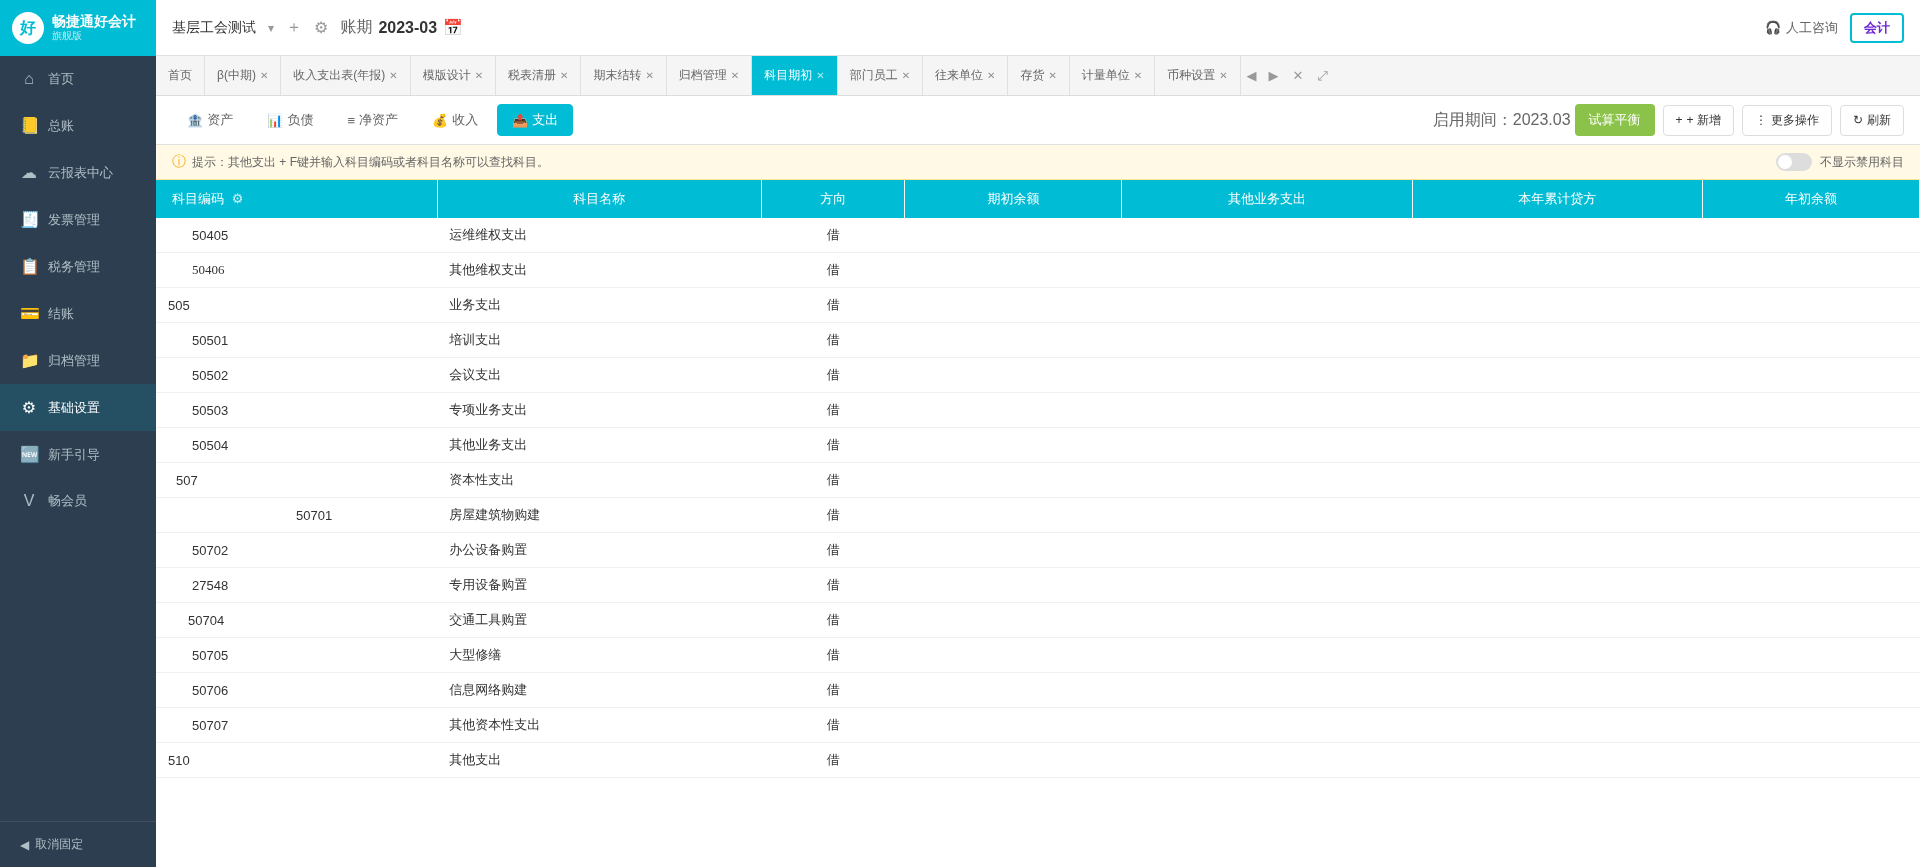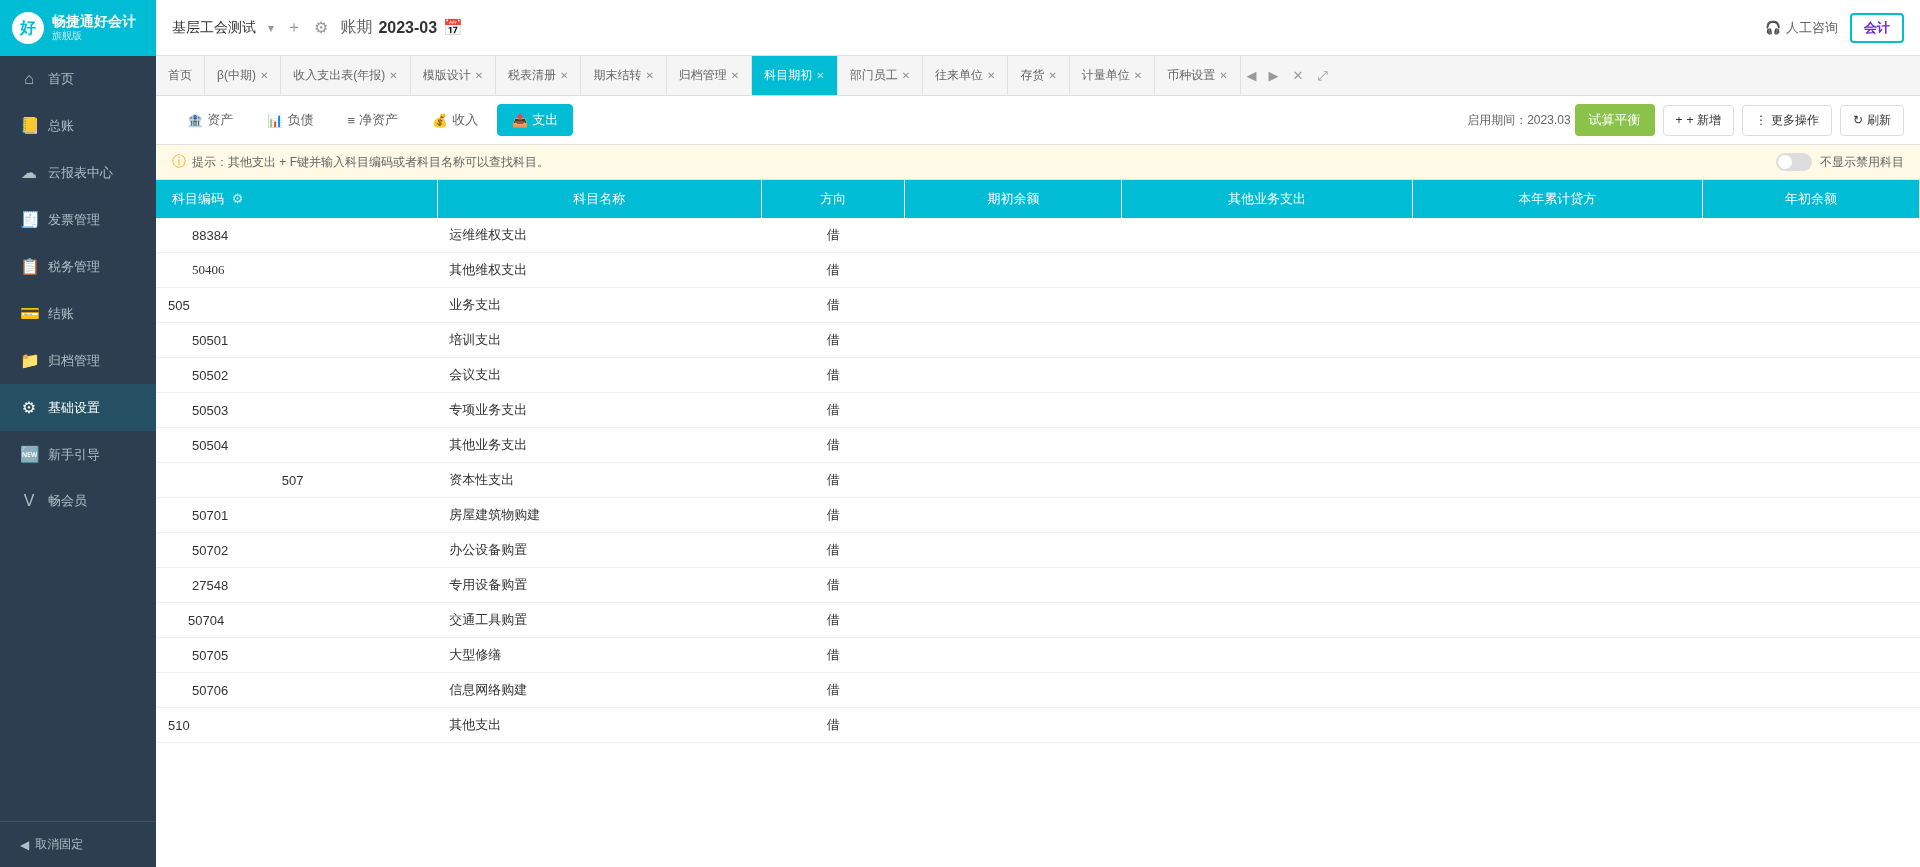--- a/index.html
+++ b/index.html
@@ -110,21 +110,21 @@
     .subtab {
       display: flex; align-items: center; gap: 4px;
       padding: 6px 14px;
       font-size: 13px;
       color: #666;
       cursor: pointer;
       border-radius: 4px;
       border: 1px solid transparent;
     }
     .subtab.active { background: #00bcd4; color: white; border-color: #00bcd4; }
-    .period-info { margin-left: auto; font-size: 12px; color: #666; }
+    .period-info { margin-left: auto; font-size: 16px; color: #666; }
     .action-buttons { display: flex; gap: 8px; align-items: center; }
     .btn-balance {
       background: #8bc34a;
       color: white;
       border: none;
       padding: 7px 14px;
       font-size: 13px;
       border-radius: 4px;
       cursor: pointer;
     }
@@ -418,21 +418,21 @@
             <th>科目名称</th>
             <th>方向</th>
             <th>期初余额</th>
             <th>其他业务支出</th>
             <th>本年累计贷方</th>
             <th>年初余额</th>
           </tr>
         </thead>
         <tbody id="table-body">
         <tr>
-      <td style="padding-left:36px;">88384</td>
+      <td style="padding-left:36px;">50405</td>
       <td style="">运维维权支出</td>
       <td>借</td>
       <td></td>
       <td></td>
       <td></td>
       <td></td>
     </tr>
             <tr>
       <td style="padding-left:36px;font-family:Liberation Serif, serif;">50406</td>
       <td style="">其他维权支出</td>
@@ -481,30 +481,30 @@
             <tr>
       <td style="padding-left:36px;">50504</td>
       <td style="">其他业务支出</td>
       <td>借</td>
       <td></td>
       <td></td>
       <td></td>
       <td></td>
     </tr>
             <tr>
-      <td style="padding-left:4px;font-weight:500;text-align:center;">507</td>
+      <td style="padding-left:20px;font-weight:500;">507</td>
       <td style="font-weight:500;">资本性支出</td>
       <td>借</td>
       <td></td>
       <td></td>
       <td></td>
       <td></td>
     </tr>
             <tr>
-      <td style="padding-left:36px;">50701</td>
+      <td style="padding-left:47px;text-align:center;">50701</td>
       <td style="">房屋建筑物购建</td>
       <td>借</td>
       <td></td>
       <td></td>
       <td></td>
       <td></td>
     </tr>
             <tr>
       <td style="padding-left:36px;">50702</td>
       <td style="">办公设备购置</td>
@@ -544,20 +544,29 @@
             <tr>
       <td style="padding-left:36px;">50706</td>
       <td style="">信息网络购建</td>
       <td>借</td>
       <td></td>
       <td></td>
       <td></td>
       <td></td>
     </tr>
             <tr>
+      <td style="padding-left:36px;">50707</td>
+      <td style="">其他资本性支出</td>
+      <td>借</td>
+      <td></td>
+      <td></td>
+      <td></td>
+      <td></td>
+    </tr>
+            <tr>
       <td style="padding-left:12px;font-weight:500;">510</td>
       <td style="font-weight:500;">其他支出</td>
       <td>借</td>
       <td></td>
       <td></td>
       <td></td>
       <td></td>
     </tr>
           </tbody>
       </table>

